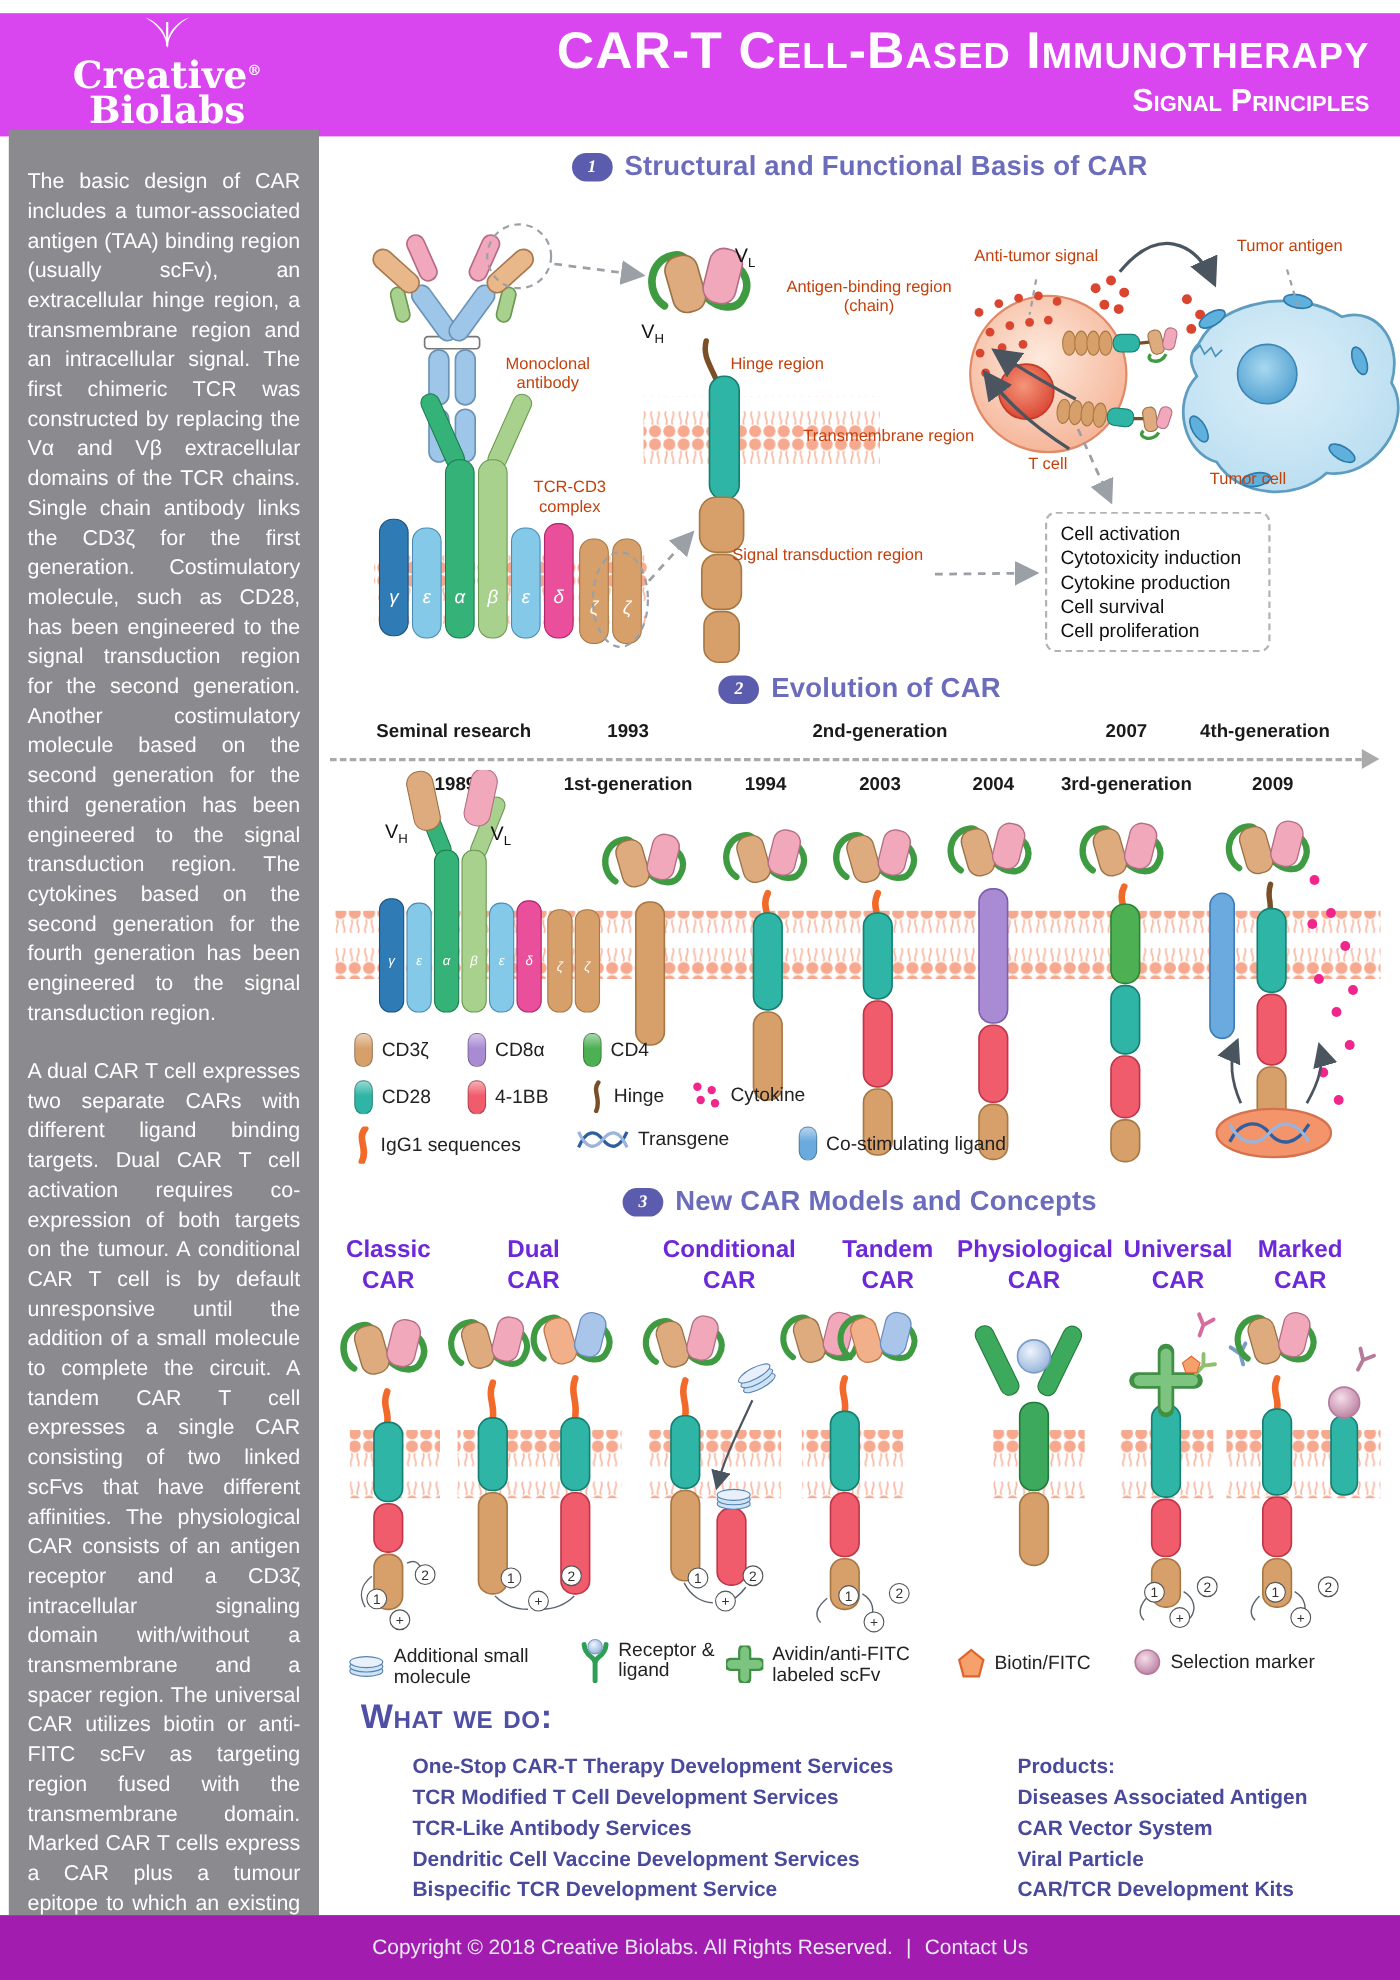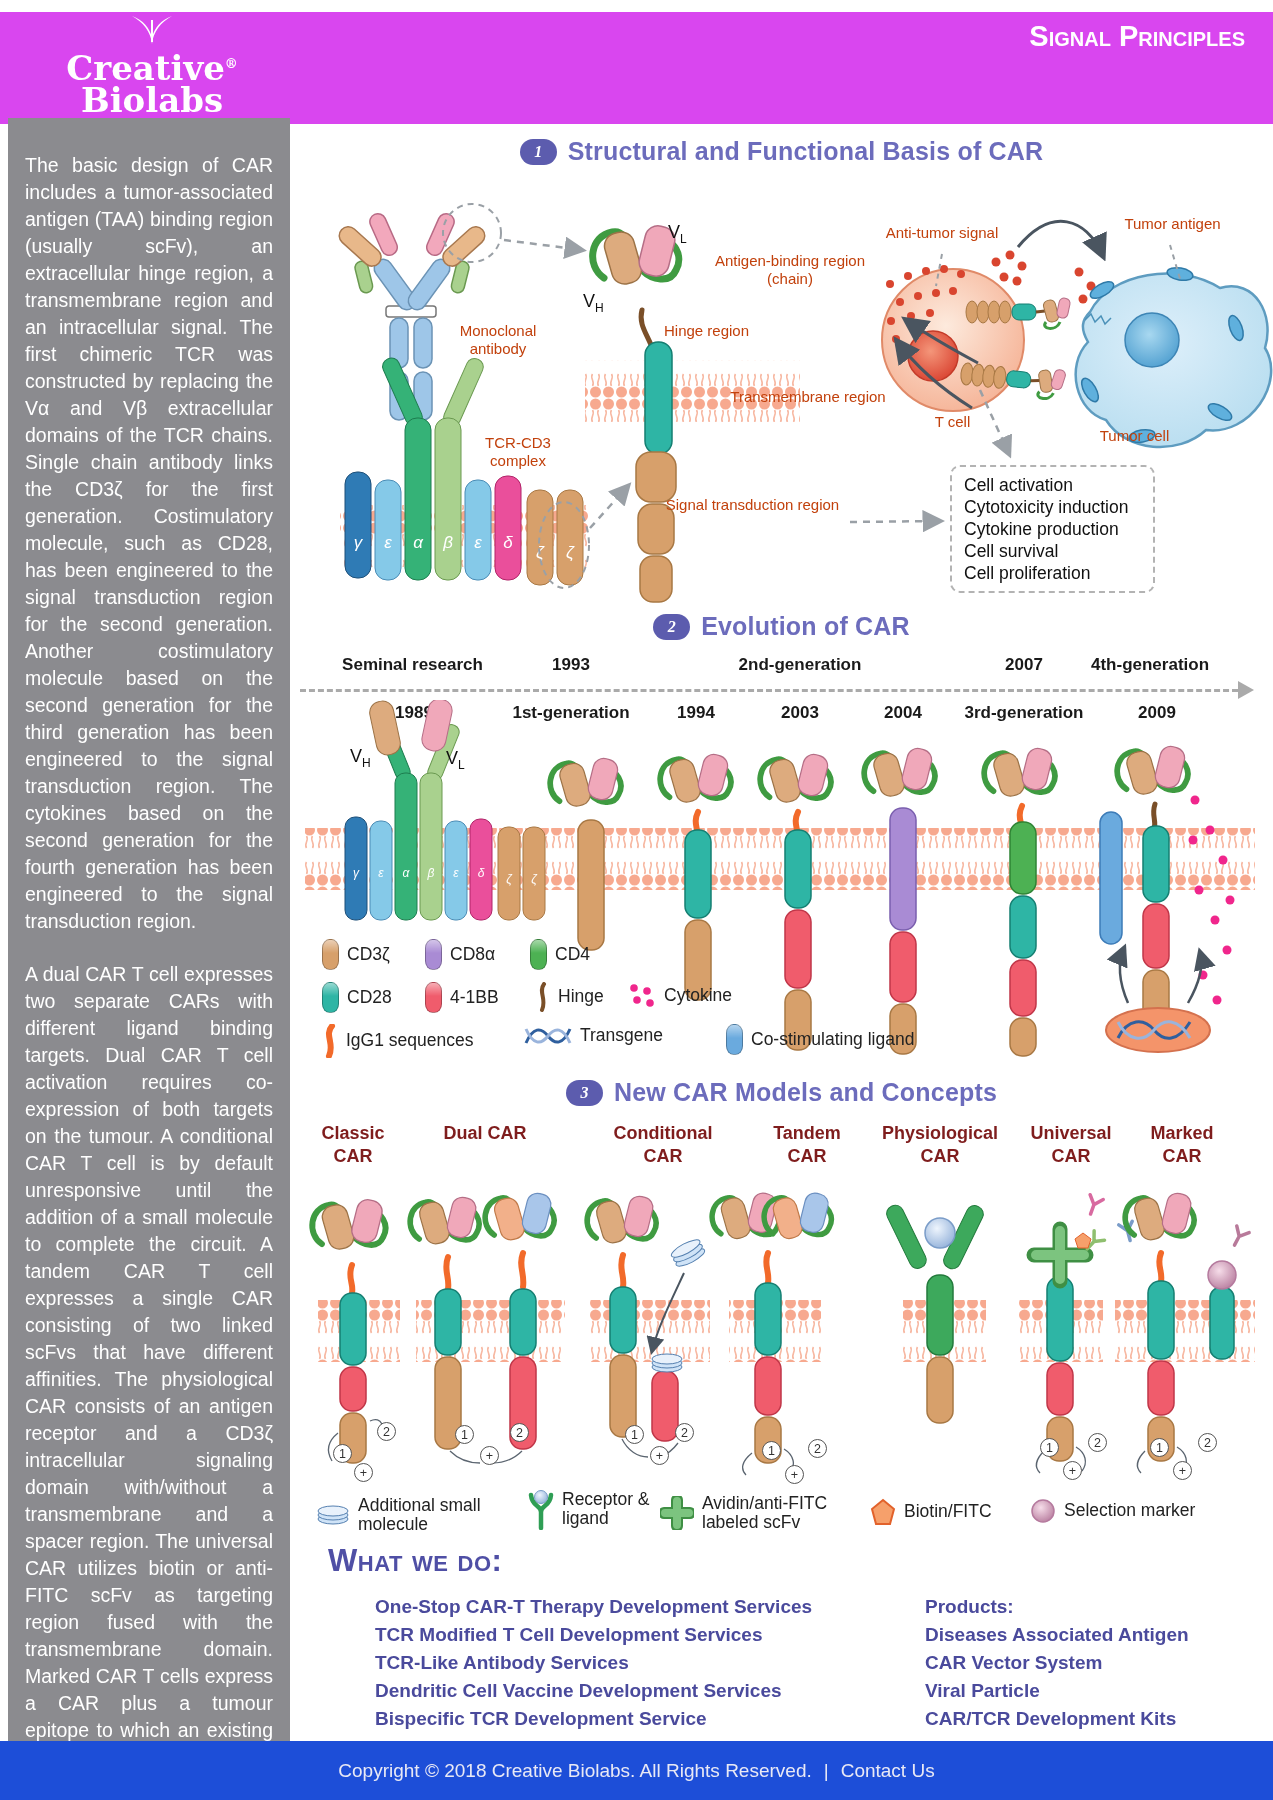--- a/index.html
+++ b/index.html
@@ -37,24 +37,24 @@
   .tl-arrow{position:absolute;left:1238px;top:681px;width:0;height:0;border-left:16px solid #aaa;
             border-top:9px solid transparent;border-bottom:9px solid transparent;}
   .leg-item{position:absolute;display:flex;align-items:center;gap:8px;}
   .leg-txt{font-size:17.5px;color:#222;line-height:1.1;}
   .cylico{display:inline-block;width:15px;height:29px;border-radius:7.5px/9px;border:1px solid rgba(0,0,0,.28);
           background-image:linear-gradient(rgba(255,255,255,.5),rgba(255,255,255,0) 45%);}
   .c-tan{background-color:#d7a06b;} .c-purple{background-color:#a98bd4;} .c-green{background-color:#4db153;}
   .c-teal{background-color:#2eb5a5;} .c-red{background-color:#f05c6c;} .c-blue{background-color:#6aaade;}
   .num-circle{position:absolute;width:19px;height:19px;border:1.5px solid #555;border-radius:50%;
               background:#fff;font-size:12.5px;line-height:18px;text-align:center;color:#333;box-sizing:border-box;}
-  .model-lbl{position:absolute;font-size:18px;font-weight:bold;color:#7f1d1d;text-align:center;line-height:1.25;}
+  .model-lbl{position:absolute;font-size:22px;font-weight:bold;color:#6d28d9;text-align:center;line-height:1.25;}
   .wwd-head{position:absolute;font-variant:small-caps;font-weight:bold;font-size:31px;color:#4f4fa5;letter-spacing:.5px;}
   .wwd-item{position:absolute;font-size:19px;font-weight:bold;color:#4a4a9c;}
-  .footer{position:absolute;left:0;top:1741px;width:1273px;height:59px;background:#1d4ed8;
+  .footer{position:absolute;left:0;top:1741px;width:1273px;height:59px;background:#a21caf;
           display:flex;align-items:center;justify-content:center;color:#e9e9f5;font-size:19px;gap:12px;}
 </style>
 </head>
 <body>
 
 <div id="poster">
 
   <svg width="0" height="0" style="position:absolute" aria-hidden="true">
     <defs>
       <pattern id="mem" width="13" height="62" patternUnits="userSpaceOnUse">
@@ -112,20 +112,21 @@
     <div class="logo">
       <svg width="52" height="30" viewBox="0 0 52 30">
         <path d="M26,30 C25,18 17,8 6,2 C17,6 24,14 26,24 C28,14 35,6 46,2 C35,8 27,18 26,30" fill="#fff"></path>
         <path d="M26,28 L26,6" stroke="#fff" stroke-width="2"></path>
       </svg>
       <div class="logo-name"><span>Creative</span><span class="logo-reg">®</span></div>
       <div class="logo-name">Biolabs</div>
       <div class="logo-sub">CellRapeutics™</div>
     </div>
     <div class="title-block">
+      <div class="main-title">CAR-T Cell-Based Immunotherapy</div>
       <div class="subtitle">Signal Principles</div>
     </div>
   </div>
 
   <div class="sidebar">
     <p>The basic design of CAR includes a tumor-associated antigen (TAA) binding region (usually scFv), an extracellular hinge region, a transmembrane region and an intracellular signal. The first chimeric TCR was constructed by replacing the Vα and Vβ extracellular domains of the TCR chains. Single chain antibody links the CD3ζ for the first generation. Costimulatory molecule, such as CD28, has been engineered to the signal transduction region for the second generation. Another costimulatory molecule based on the second generation for the third generation has been engineered to the signal transduction region. The cytokines based on the second generation for the fourth generation has been engineered to the signal transduction region.</p>
     <p>A dual CAR T cell expresses two separate CARs with different ligand binding targets. Dual CAR T cell activation requires co-expression of both targets on the tumour. A conditional CAR T cell is by default unresponsive until the addition of a small molecule to complete the circuit. A tandem CAR T cell expresses a single CAR consisting of two linked scFvs that have different affinities. The physiological CAR consists of an antigen receptor and a CD3ζ intracellular signaling domain with/without a transmembrane and a spacer region. The universal CAR utilizes biotin or anti-FITC scFv as targeting region fused with the transmembrane domain. Marked CAR T cells express a CAR plus a tumour epitope to which an existing monoclonal antibody agent binds.</p>
 
   </div>
 

